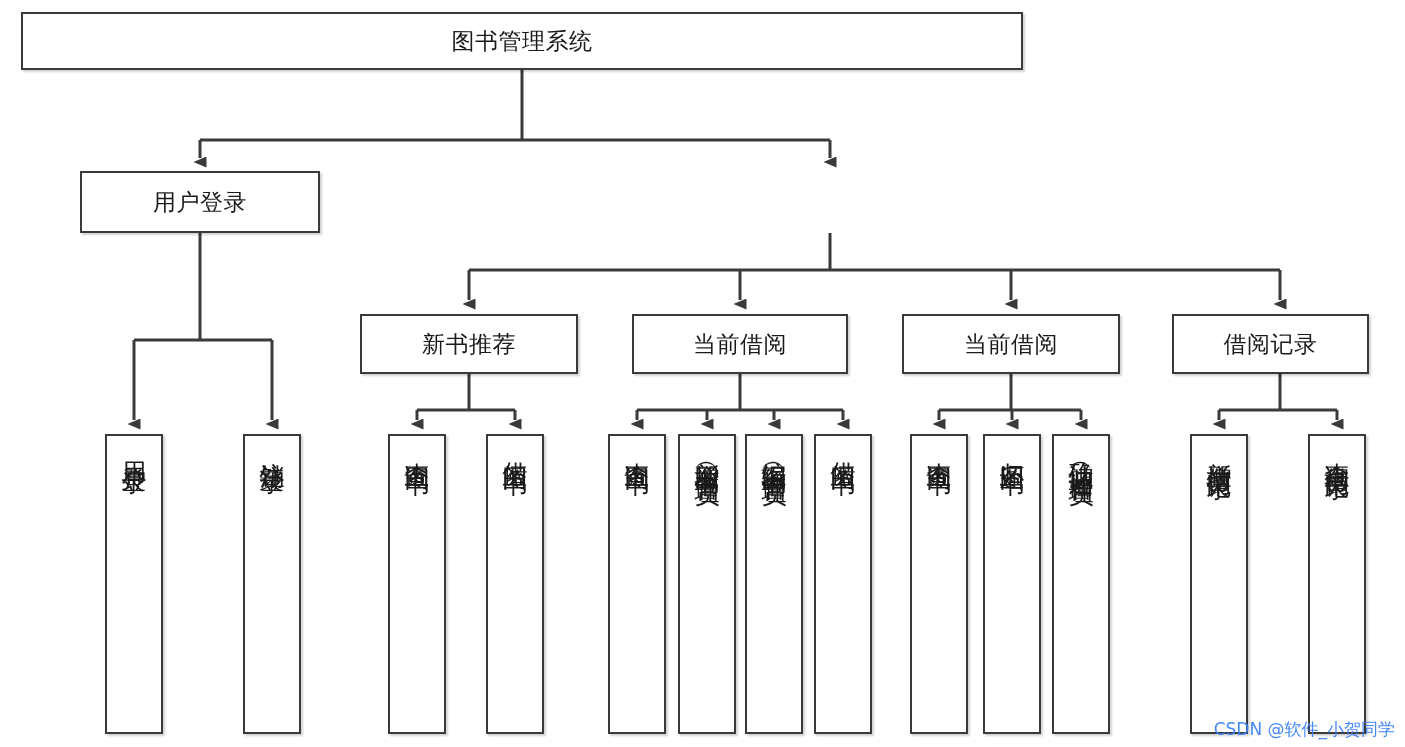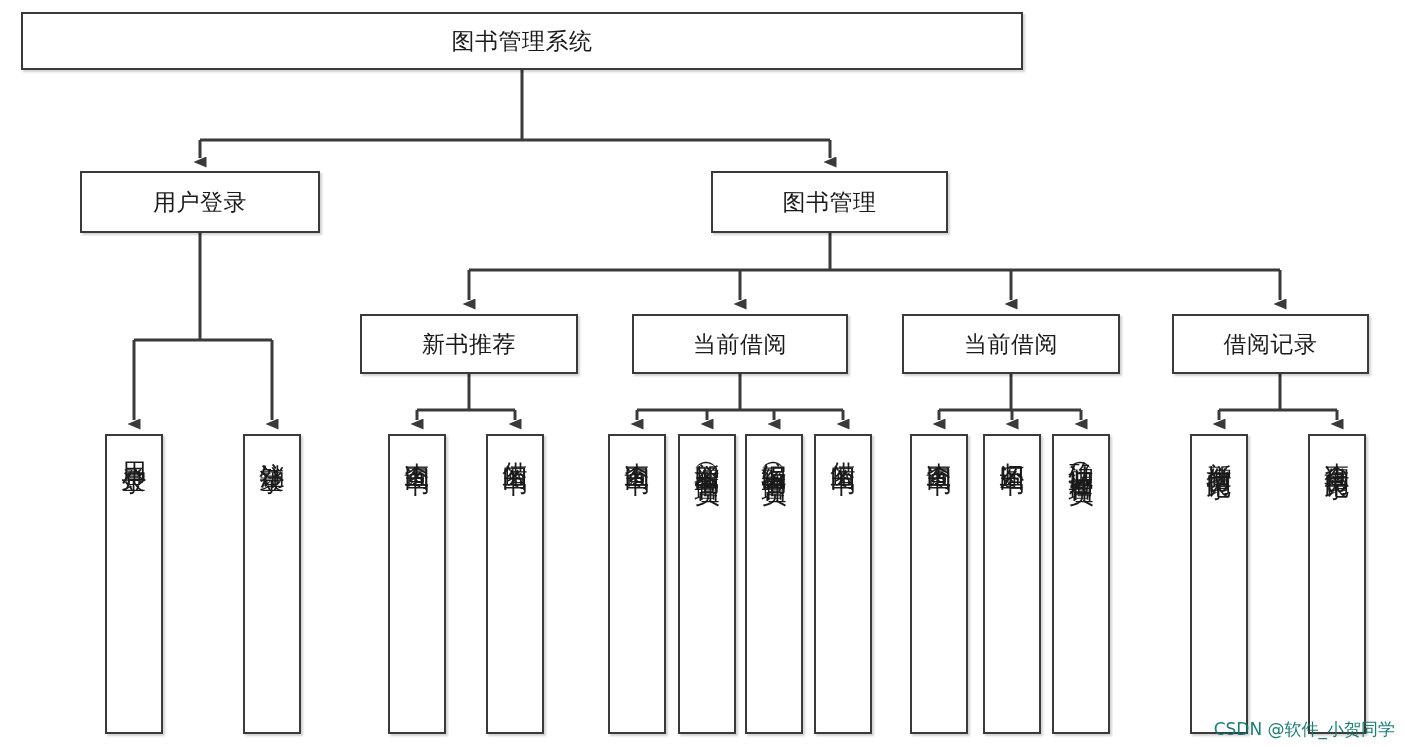--- a/index.html
+++ b/index.html
@@ -53,21 +53,21 @@
     text-orientation: upright;
     font-size: 25px;
     letter-spacing: 3px;
     line-height: 1;
   }
   #watermark {
     position: absolute;
     right: 10px;
     bottom: 6px;
     font-size: 17px;
-    color: #0f766e;
+    color: #3b82f6;
     opacity: 0.95;
     white-space: nowrap;
     font-family: "DejaVu Sans", "Liberation Sans", sans-serif;
   }
 </style>
 </head>
 <body>
 
 <div id="diagram-root">
 
@@ -122,23 +122,20 @@
     </g>
   </svg>
 
   <div class="node horizontal" style="left:21px; top:12px; width:1002px; height:58px;text-align:right;">
     <span class="label">图书管理系统</span>
   </div>
 
   <div class="node horizontal" style="left:80px; top:171px; width:240px; height:62px;">
     <span class="label">用户登录</span>
   </div>
-  <div class="node horizontal" style="left:711px; top:171px; width:237px; height:62px;">
-    <span class="label">图书管理</span>
-  </div>
 
   <div class="node horizontal" style="left:360px; top:314px; width:218px; height:60px;justify-content:center;">
     <span class="label">新书推荐</span>
   </div>
   <div class="node horizontal" style="left:632px; top:314px; width:216px; height:60px;">
     <span class="label">当前借阅</span>
   </div>
   <div class="node horizontal" style="left:902px; top:314px; width:218px; height:60px;justify-content:center;">
     <span class="label">当前借阅</span>
   </div>

